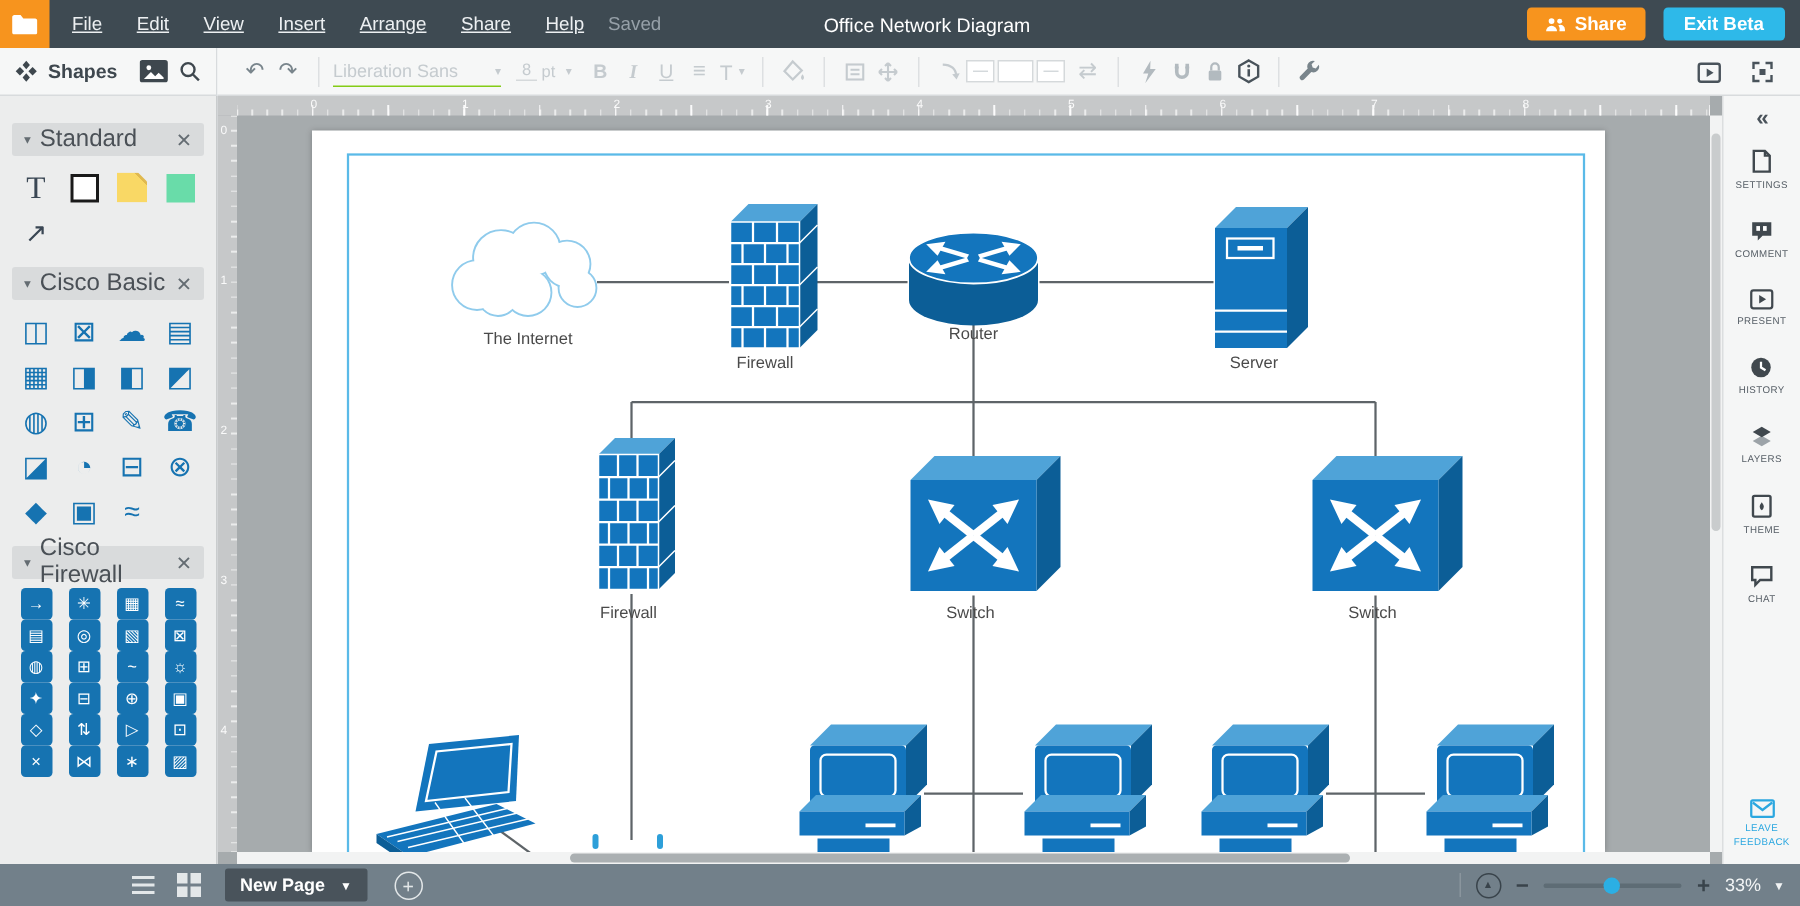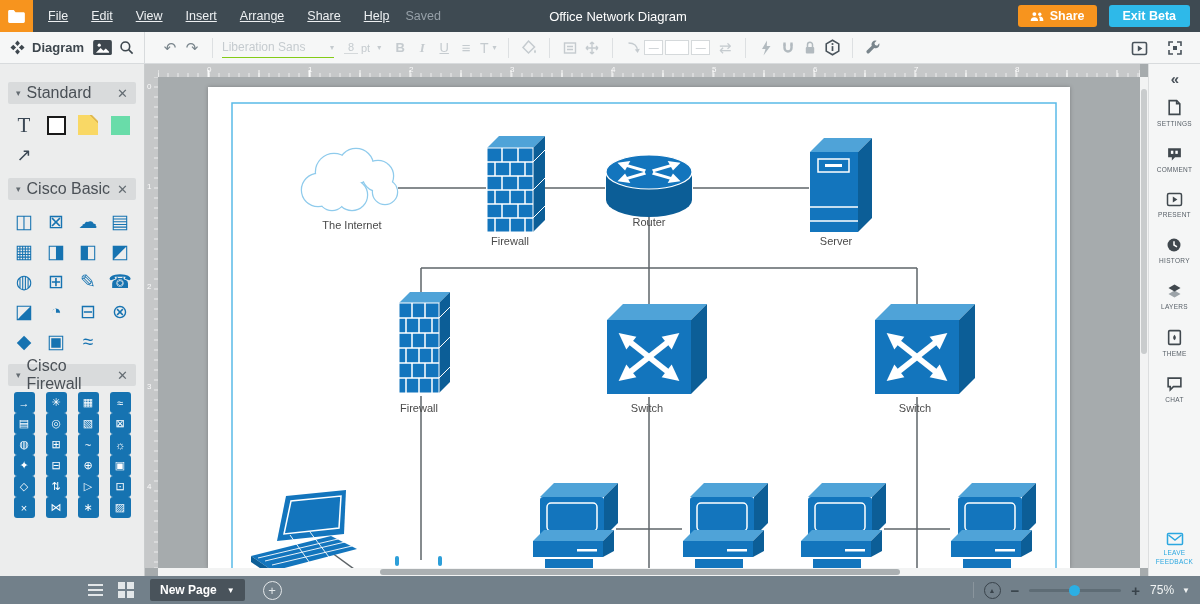--- a/index.html
+++ b/index.html
@@ -150,21 +150,21 @@
       </div>
     </div>
   </div>
 
   <div class="shapes-header">
     <span>
       <svg width="15" height="15" viewBox="0 0 16 16" fill="#3E474E">
           <path d="M8,0.5 L10.6,3.5 8,6.5 5.4,3.5Z M12.5,5 L15.5,8 12.5,11 9.5,8Z M8,9.5 L10.6,12.5 8,15.5 5.4,12.5Z M3.5,5 L6.5,8 3.5,11 0.5,8Z"></path>
         </svg>
     </span>
-    <span class="lbl">Diagram</span>
+    <span class="lbl">Shapes</span>
     <span>
       <svg width="19" height="15" viewBox="0 0 20 16">
           <rect width="20" height="16" rx="2" fill="#3E474E"></rect>
           <circle cx="6.5" cy="5.5" r="1.7" fill="#fff"></circle>
           <path d="M3,13.5 L8,8.5 L11,11.5 L13.5,9 L17,12.5 V13.5 Z" fill="#fff"></path>
         </svg>
     </span>
     <span>
       <svg width="15" height="15" viewBox="0 0 16 16" fill="none" stroke="#3E474E" stroke-width="1.7">
           <circle cx="6.8" cy="6.8" r="4.6"></circle>
@@ -633,19 +633,19 @@
     <div class="bb-plus">+</div>
     <div class="bb-right">
       <div class="bb-sep"></div>
       <div class="ptr-icon">▲</div>
       <span class="zoom-minus">−</span>
       <div class="slider">
         <div class="knob"></div>
       </div>
       <span class="zoom-plus">+</span>
       <div class="zoom-label">
-        <span>75%</span>
+        <span>33%</span>
         <span class="caret">▼</span>
       </div>
     </div>
   </div>
 
 </div>
 
 </body></html>

